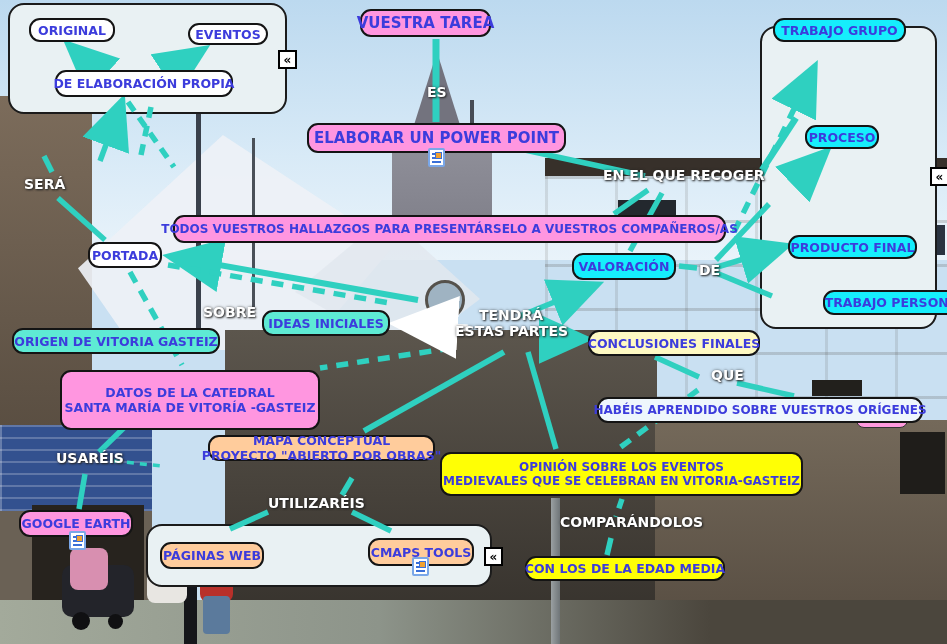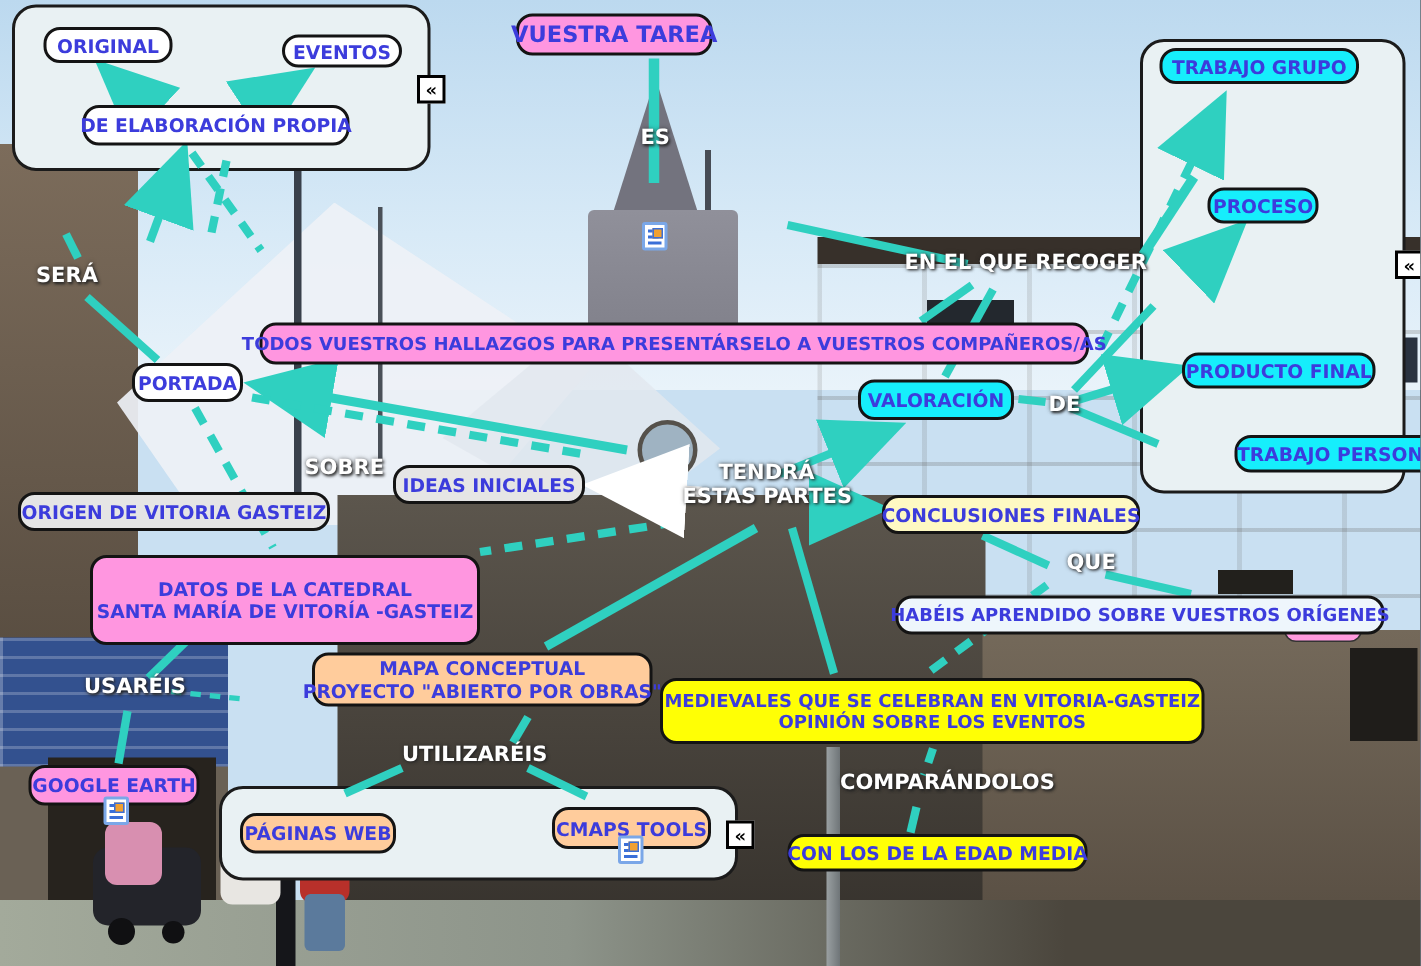--- a/index.html
+++ b/index.html
@@ -59,21 +59,21 @@
   
   .panel{position:absolute;background:#e9f1f3;border:2px solid #1b1b1b;border-radius:16px;z-index:3;}
   svg.conn{position:absolute;left:0;top:0;z-index:5;pointer-events:none;}
   .node{position:absolute;z-index:7;border:2px solid #141414;border-radius:11px;
         color:#3c3cdc;font-weight:bold;font-size:12.5px;line-height:1.2;
         display:flex;flex-direction:column;align-items:center;justify-content:center;
         text-align:center;padding:1px 6px;box-sizing:border-box;white-space:nowrap;}
   .fs15{font-size:15px;}
   .fs12{font-size:12px;}
   .purple{background:#ffffff}.pink{background:#ff96e0}.cyan{background:#16eefc}
-  .orange{background:#e5e5e5}.peach{background:#ffcc9c}.yellow{background:#ffff05}
+  .orange{background:#5eead4}.peach{background:#ffcc9c}.yellow{background:#ffff05}
   .white{background:#fef9c3}.lightblue{background:#eef6fc}
   .sliver{position:absolute;z-index:6;background:#ff9ade;border:1px solid #333;border-radius:8px;}
   .llabel{position:absolute;z-index:6;color:#fff;font-weight:bold;font-size:14px;
         text-shadow:1px 1px 2px rgba(35,35,35,.95),0 0 3px rgba(35,35,35,.6);white-space:nowrap;}
   .llabel span{display:block;text-align:center;}
   .collapse{position:absolute;z-index:9;width:15px;height:15px;background:#fff;border:2px solid #000;
         font-size:12px;font-weight:bold;color:#000;display:flex;align-items:center;justify-content:center;
         line-height:1;}
   .res-icon{position:absolute;z-index:9;width:17px;height:19px;background:#fff;
         border:2px solid #7aa7e8;border-radius:2px;box-sizing:border-box;}
@@ -202,49 +202,50 @@
   <div class="llabel" style="left:56px;top:450px">USARÉIS</div>
   <div class="llabel" style="left:268px;top:495px">UTILIZARÉIS</div>
   <div class="llabel" style="left:560px;top:514px">COMPARÁNDOLOS</div>
 
   <div class="sliver" style="left:856px;top:410px;width:50px;height:16px"></div>
 
   <div class="node purple" style="left:29px;top:18px;width:86px;height:24px">ORIGINAL</div>
   <div class="node purple" style="left:188px;top:23px;width:80px;height:22px">EVENTOS</div>
   <div class="node purple" style="left:55px;top:70px;width:178px;height:27px">DE ELABORACIÓN PROPIA</div>
 
-  <div class="node pink fs15" style="left:344px;top:9px;width:131px;height:28px">VUESTRA TAREA</div>
-
-  <div class="node cyan" style="left:773px;top:32px;width:133px;height:24px">TRABAJO GRUPO</div>
+  <div class="node pink fs15" style="left:360px;top:9px;width:131px;height:28px">VUESTRA TAREA</div>
+  <div class="node pink fs15" style="left:307px;top:123px;width:259px;height:30px">ELABORAR UN POWER POINT</div>
+
+  <div class="node cyan" style="left:773px;top:18px;width:133px;height:24px">TRABAJO GRUPO</div>
   <div class="node cyan" style="left:805px;top:125px;width:74px;height:24px">PROCESO</div>
   <div class="node cyan" style="left:788px;top:235px;width:129px;height:24px">PRODUCTO FINAL</div>
   <div class="node cyan" style="left:823px;top:290px;width:145px;height:25px">TRABAJO PERSONAL</div>
 
   <div class="node pink fs12" style="left:173px;top:215px;width:553px;height:28px">TODOS VUESTROS HALLAZGOS PARA PRESENTÁRSELO A VUESTROS COMPAÑEROS/AS</div>
   <div class="node cyan" style="left:572px;top:253px;width:104px;height:27px">VALORACIÓN</div>
   <div class="node purple" style="left:88px;top:242px;width:74px;height:26px">PORTADA</div>
   <div class="node orange" style="left:262px;top:310px;width:128px;height:26px">IDEAS INICIALES</div>
   <div class="node orange" style="left:12px;top:328px;width:208px;height:26px">ORIGEN DE VITORIA GASTEIZ</div>
   <div class="node white" style="left:588px;top:330px;width:172px;height:26px">CONCLUSIONES FINALES</div>
 
   <div class="node pink" style="left:60px;top:370px;width:260px;height:60px">
     <span>DATOS DE LA CATEDRAL</span>
     <span>SANTA MARÍA DE VITORÍA -GASTEIZ</span>
   </div>
 
   <div class="node lightblue fs12" style="left:597px;top:397px;width:326px;height:26px">HABÉIS APRENDIDO SOBRE VUESTROS ORÍGENES</div>
 
-  <div class="node peach" style="left:208px;top:435px;width:227px;height:36px">
+  <div class="node peach" style="left:208px;top:435px;width:227px;height:26px">
     <span>MAPA CONCEPTUAL</span>
     <span>PROYECTO "ABIERTO POR OBRAS"</span>
   </div>
 
   <div class="node yellow fs12" style="left:440px;top:452px;width:363px;height:44px">
+    <span>OPINIÓN SOBRE LOS EVENTOS</span>
     <span>MEDIEVALES QUE SE CELEBRAN EN VITORIA-GASTEIZ</span>
-    <span>OPINIÓN SOBRE LOS EVENTOS</span>
   </div>
 
   <div class="node peach" style="left:160px;top:542px;width:104px;height:27px">PÁGINAS WEB</div>
   <div class="node pink" style="left:19px;top:510px;width:114px;height:27px">GOOGLE EARTH</div>
   <div class="node peach" style="left:368px;top:538px;width:106px;height:28px">CMAPS TOOLS</div>
   <div class="node yellow" style="left:525px;top:556px;width:200px;height:25px">CON LOS DE LA EDAD MEDIA</div>
 
   <div class="res-icon" style="left:428px;top:148px">
       <i></i>
       <i></i>

